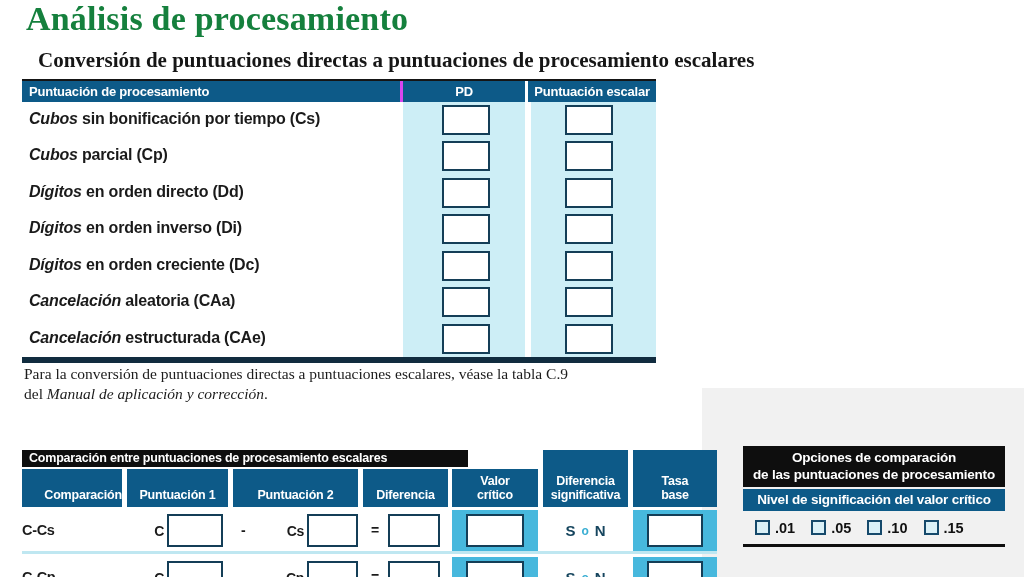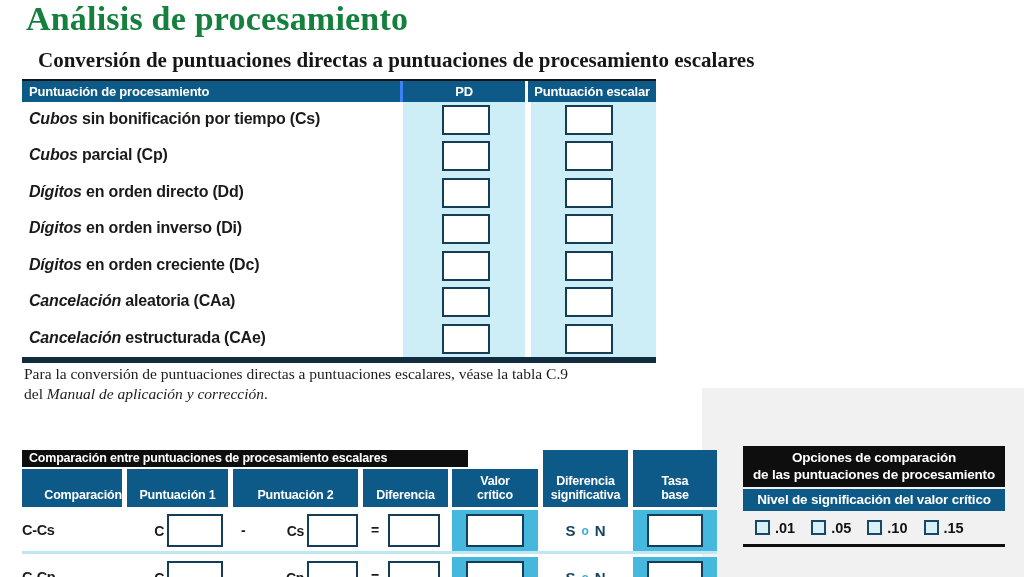--- a/index.html
+++ b/index.html
@@ -14,21 +14,21 @@
   .title { position:absolute; left:26px; top:0; font-family:"Liberation Serif", serif;
            font-size:34px; font-weight:700; color:#15803d; letter-spacing:.2px; }
   .subtitle { position:absolute; left:26px; top:48px; font-family:"Liberation Serif", serif;
               font-size:21px; font-weight:700; color:#161616;margin-left:12px; }
 
   
   .conv { position:absolute; left:22px; top:79px; width:634px; }
   .conv-head { display:flex; height:23px; background:#0d5a88; border-top:2px solid #151515;
                color:#fff; font-weight:700; font-size:13px; letter-spacing:-.2px; line-height:21px; }
   .ch.c1 { width:378px; padding-left:7px; }
-  .ch.c2 { width:128px; border-left:3px solid #3b82f6; border-right:3px solid #fff; text-align:center; }
+  .ch.c2 { width:128px; border-left:3px solid #d946ef; border-right:3px solid #fff; text-align:center; }
   .ch.c3 { flex:1; text-align:center; }
   .conv-body { position:relative; height:255px; }
   .shade { position:absolute; top:0; height:255px; background:#cdeef6; }
   .pd-shade { left:381px; width:122px; }
   .sc-shade { left:509px; width:125px; }
   .ct-row { position:relative; height:36.43px; }
   .ct-label { position:absolute; left:7px; top:8px; font-size:16px; font-weight:600;
               letter-spacing:-.2px; color:#1a1a1a; white-space:nowrap; }
   .ct-label i { font-style:italic; }
   .box { background:#fff; border:2.5px solid #143e57; }

